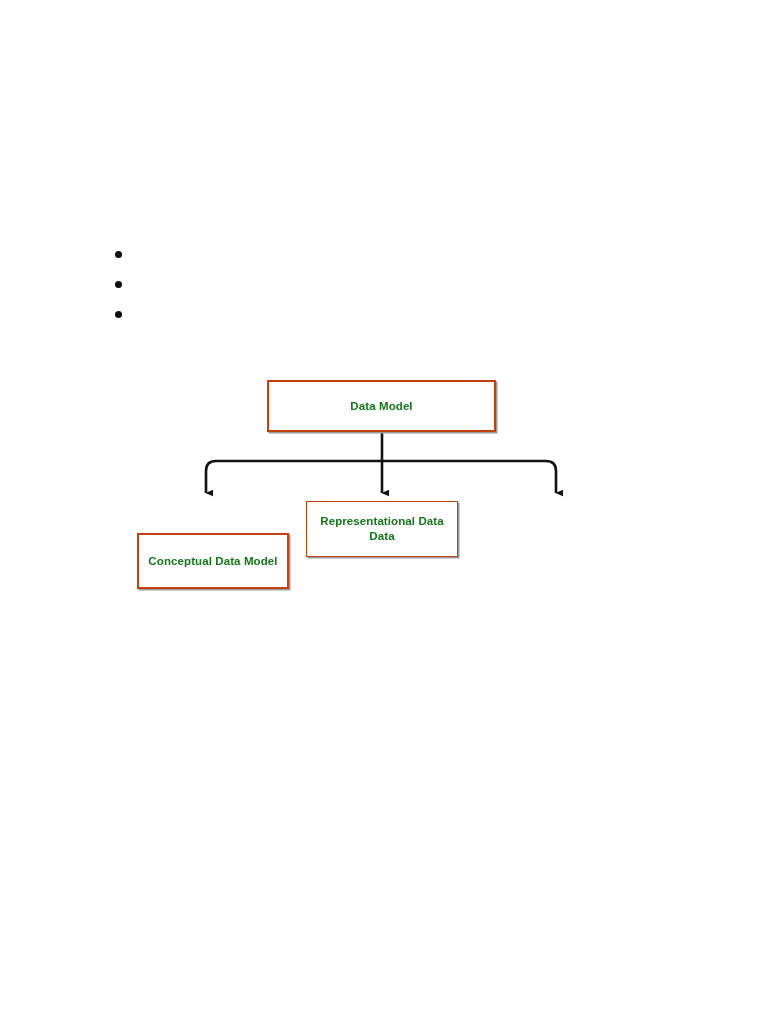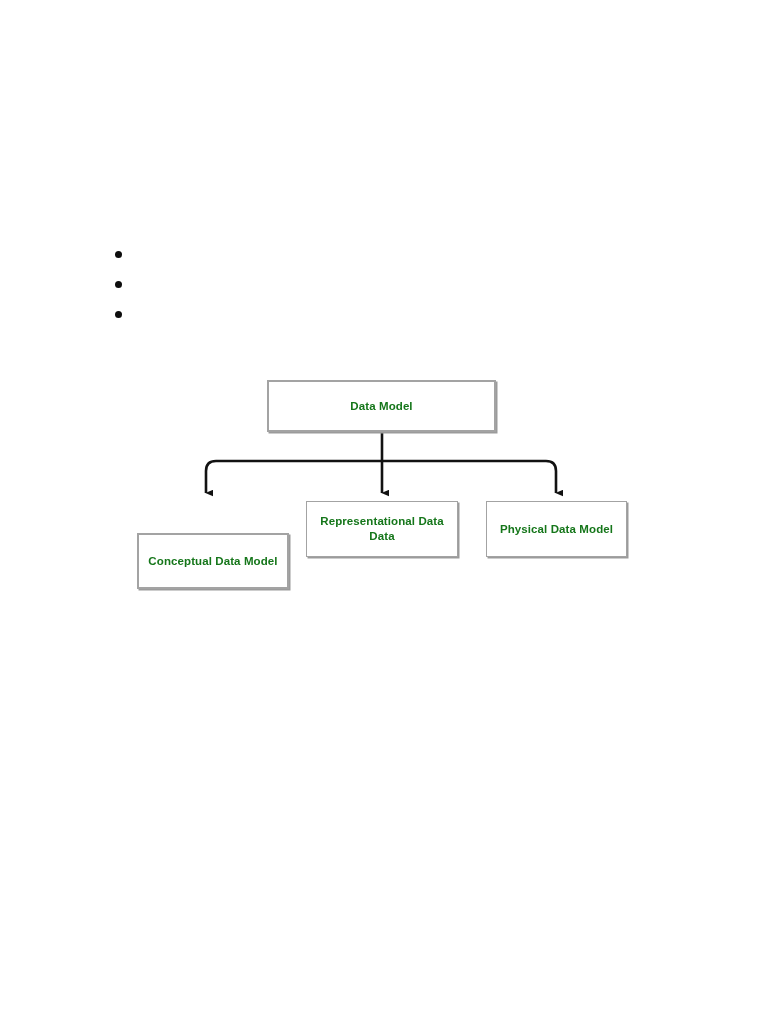--- a/index.html
+++ b/index.html
@@ -64,21 +64,21 @@
     left: 0;
     top: 0;
     width: 768px;
     height: 1024px;
   }
 
   .node-box {
     position: absolute;
     box-sizing: border-box;
     background: #ffffff;
-    border: 2px solid #a3a3a3;
+    border: 2px solid #c2410c;
     box-shadow: 1.5px 1.5px 0 0 #9b9b9b;
     display: flex;
     align-items: center;
     justify-content: center;
   }
   .node-box.thin {
     border-width: 1.5px;
   }
   .node-label {
     color: #15761a;
@@ -170,18 +170,15 @@
     </div>
 
     <div class="node-box" id="node-conceptual">
       <span class="node-label">Conceptual Data Model</span>
     </div>
 
     <div class="node-box thin" id="node-representational">
       <span class="node-label">Representational Data Data</span>
     </div>
 
-    <div class="node-box thin" id="node-physical">
-      <span class="node-label">Physical Data Model</span>
-    </div>
 
   </div>
 </div>
 
 </body></html>

